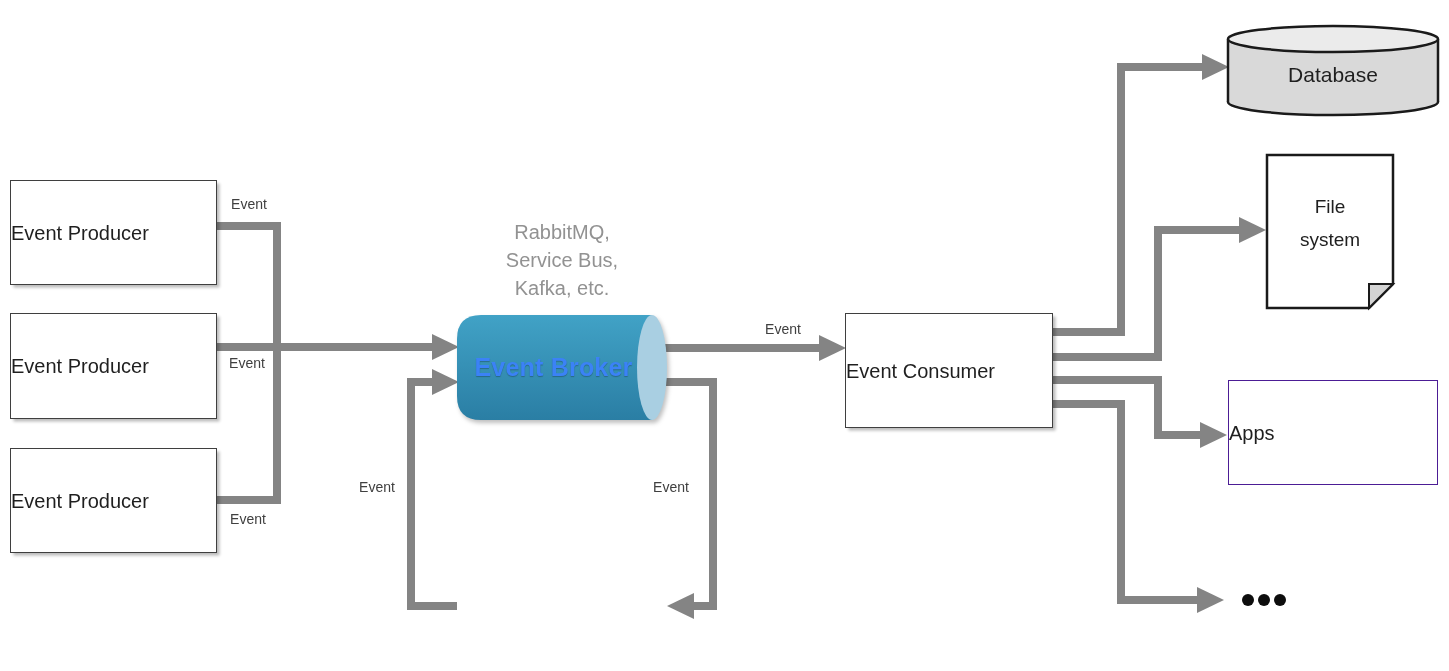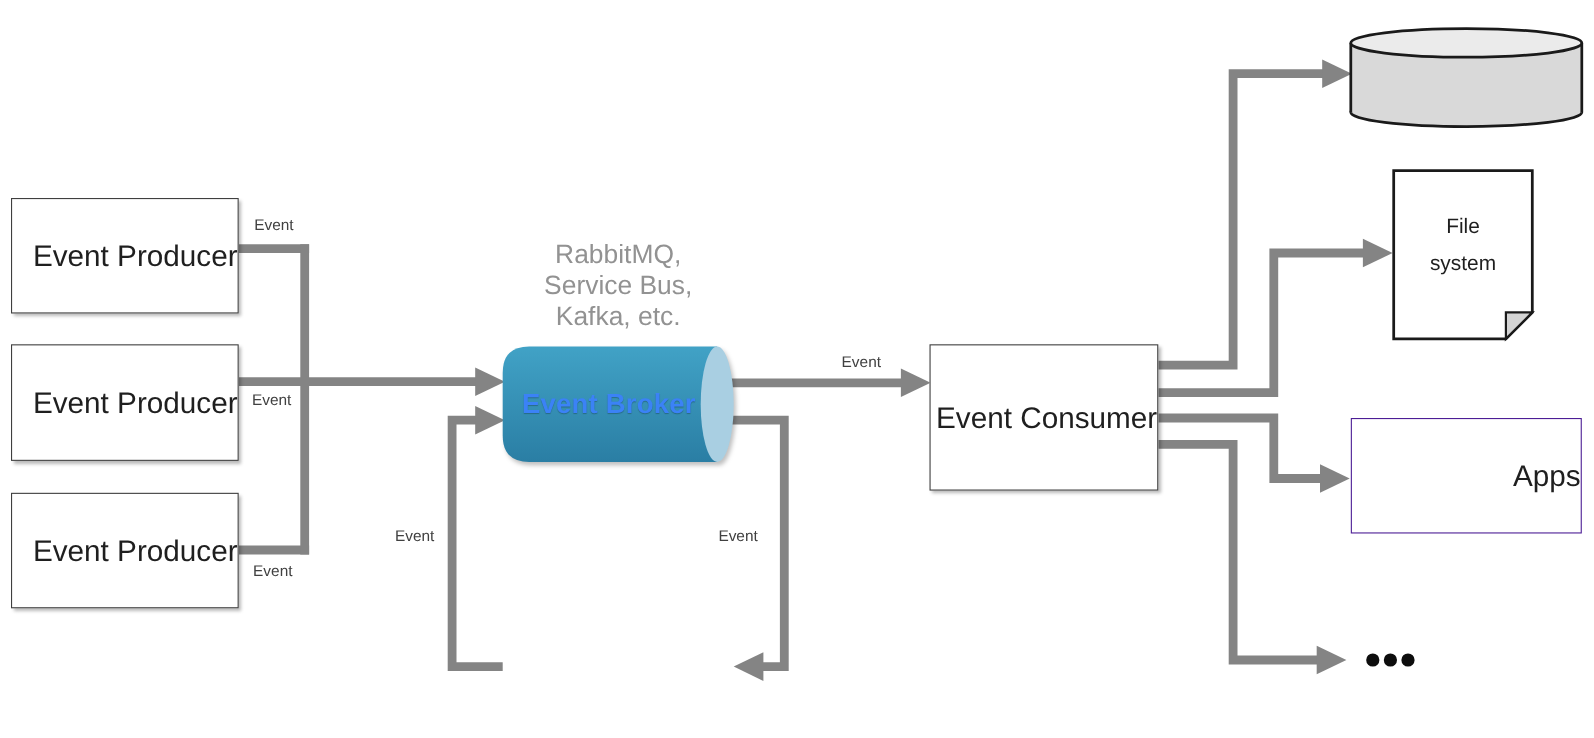--- a/index.html
+++ b/index.html
@@ -6,33 +6,33 @@
   .stage{
     position:relative;width:1449px;height:671px;background:#ffffff;overflow:hidden;
     font-family:"Liberation Sans","DejaVu Sans",sans-serif;color:#1f1f1f;
   }
   svg.layer{position:absolute;left:0;top:0;width:1449px;height:671px;}
   .conn{fill:none;stroke:#848484;stroke-width:8;stroke-linejoin:miter;}
   .arrow{fill:#848484;}
   .node{
     position:absolute;background:#ffffff;border:1.6px solid #3f3f3f;
     box-shadow:2.5px 2.5px 3px rgba(0,0,0,.28);
-    display:flex;align-items:center;justify-content:flex-end;text-align:center;
-    font-size:27px;line-height:24px;color:#1f1f1f;box-sizing:border-box;
+    display:flex;align-items:center;justify-content:flex-start;text-align:center;
+    font-size:20px;line-height:24px;color:#1f1f1f;box-sizing:border-box;
   }
   .node.plain{border:2px solid #4c1d95;box-shadow:none;}
   .broker-label{
     position:absolute;left:457px;top:315px;width:193px;height:105px;
     display:flex;align-items:center;justify-content:center;
     font-size:25px;font-weight:bold;color:#3b82f6;letter-spacing:.2px;
     text-shadow:0 1px 1px rgba(0,0,0,.25);
   }
   .caption{
     position:absolute;left:447px;top:218px;width:230px;text-align:center;
-    font-size:24px;line-height:28px;color:#929292;
+    font-size:20px;line-height:28px;color:#929292;
   }
   .shape-label{position:absolute;display:flex;align-items:center;justify-content:center;
     text-align:center;font-size:19px;color:#1f1f1f;}
   .edge-label{position:absolute;width:44px;text-align:center;font-size:14px;line-height:15px;color:#404040;}
   .dots{position:absolute;left:1242px;top:594px;display:flex;gap:4px;}
   .dots i{display:block;width:12px;height:12px;border-radius:50%;background:#0d0d0d;}
 </style>
 </head>
 <body>
 
@@ -122,28 +122,29 @@
   </div>
 
   <div class="caption">
     <div>RabbitMQ,</div>
     <div>Service Bus,</div>
     <div>Kafka, etc.</div>
   </div>
   <div class="broker-label">Event Broker</div>
 
 
-  <div class="node" style="left:845px;top:313px;width:208px;height:133px;">
+  <div class="node" style="left:845px;top:313px;width:208px;height:115px;">
     <span>Event Consumer</span>
   </div>
 
   <div class="node plain" style="left:1228px;top:380px;width:210px;height:105px;border-width:1.8px;">
     <span>Apps</span>
   </div>
 
+  <div class="shape-label" style="left:1238px;top:55px;width:190px;height:40px;font-size:21px;">Database</div>
   <div class="shape-label" style="left:1267px;top:188px;width:126px;height:70px;flex-direction:column;line-height:33px;">
     <span>File</span>
     <span>system</span>
   </div>
 
   <div class="dots" aria-label="•••">
     <i></i>
       <i></i>
       <i></i>
   </div>

